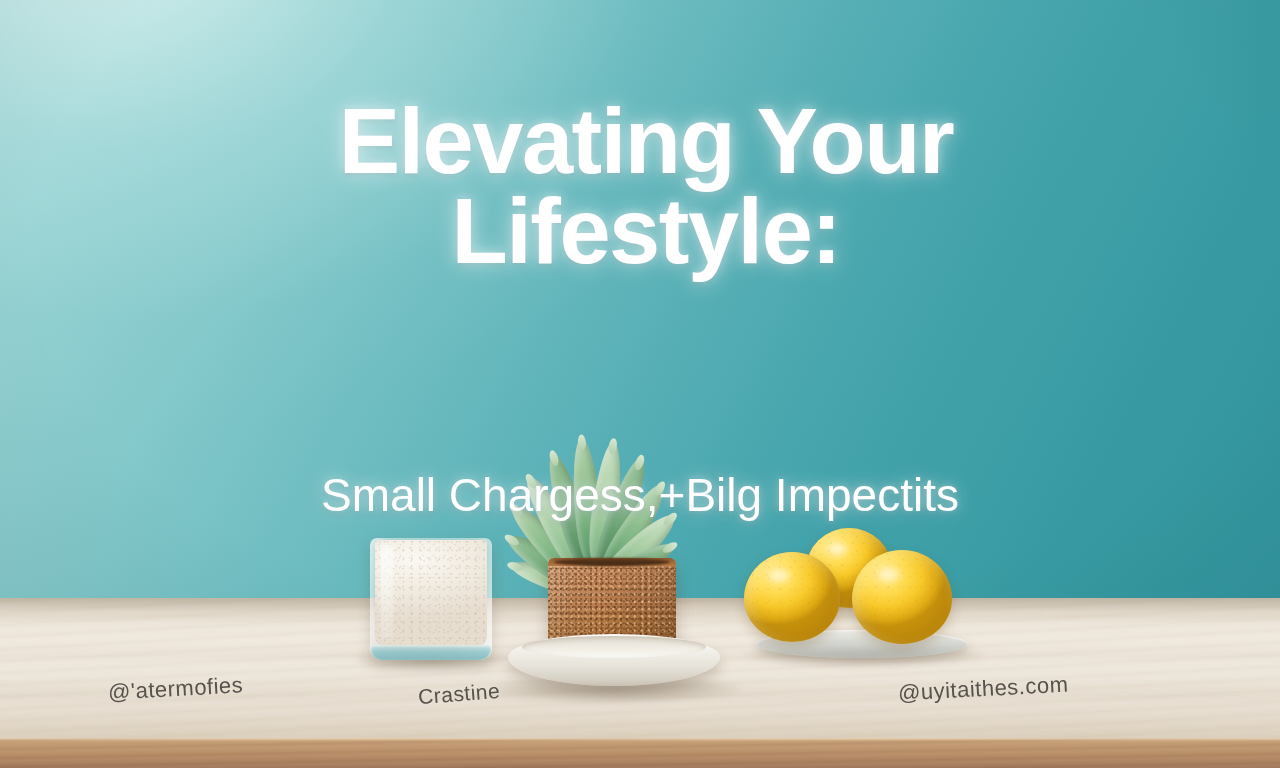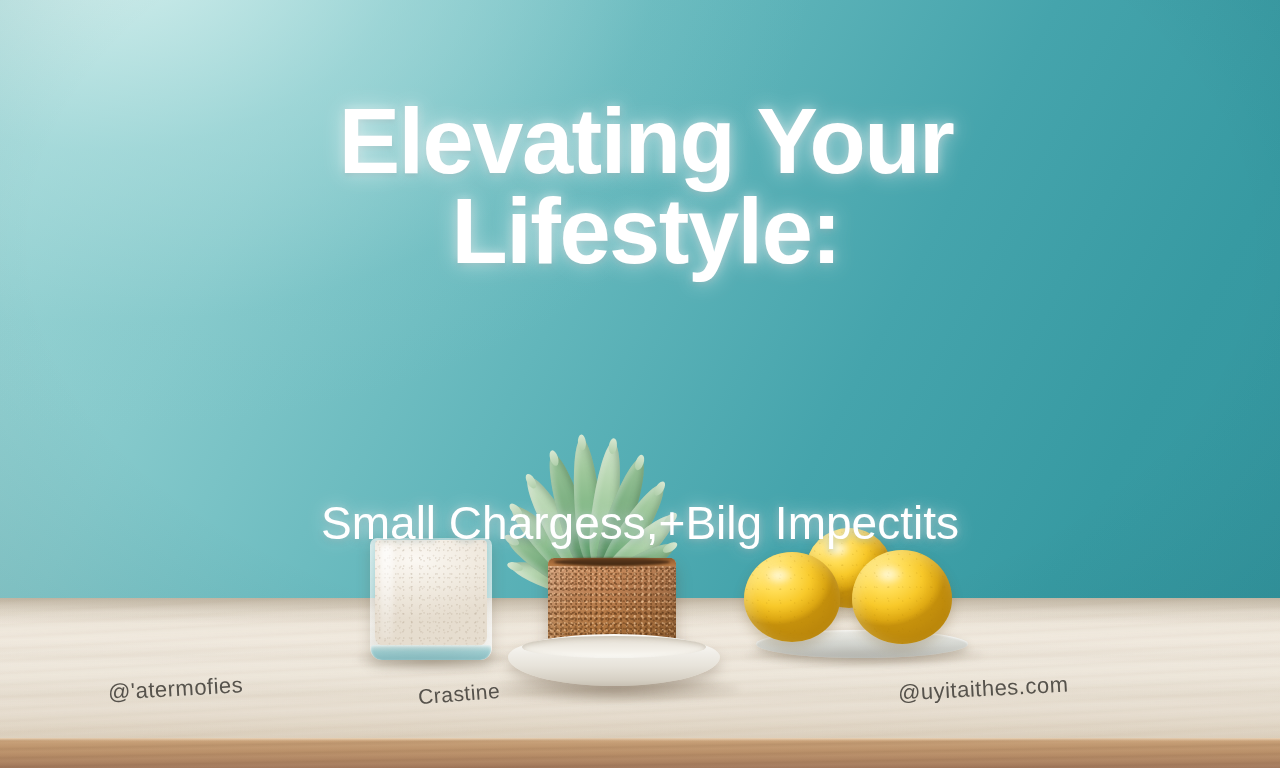--- a/index.html
+++ b/index.html
@@ -354,21 +354,21 @@
     text-shadow:
       0 0 22px rgba(255,255,255,0.55),
       0 0 9px rgba(255,255,255,0.45),
       0 2px 5px rgba(30,90,95,0.30);
     white-space: pre-line;
     padding-left: 12px;
   }
 
   .subhead {
     position: absolute;
-    left: 0; top: 496px;
+    left: 0; top: 468px;
     width: 1280px;
     text-align: center;
     color: #ffffff;
     font-family: "Liberation Sans", sans-serif;
     font-weight: normal;
     font-size: 46px;
     letter-spacing: 0px;
     text-shadow:
       0 0 18px rgba(255,255,255,0.55),
       0 0 7px rgba(255,255,255,0.40),

